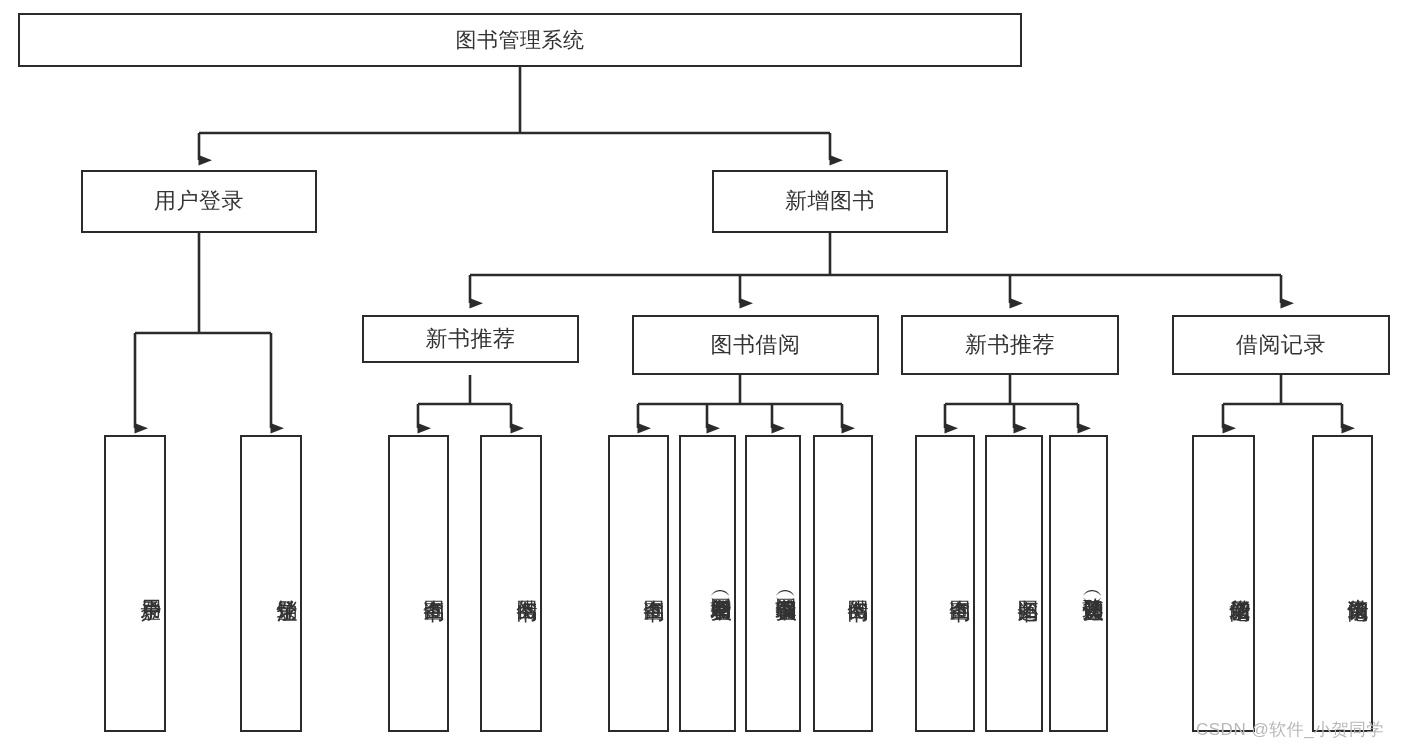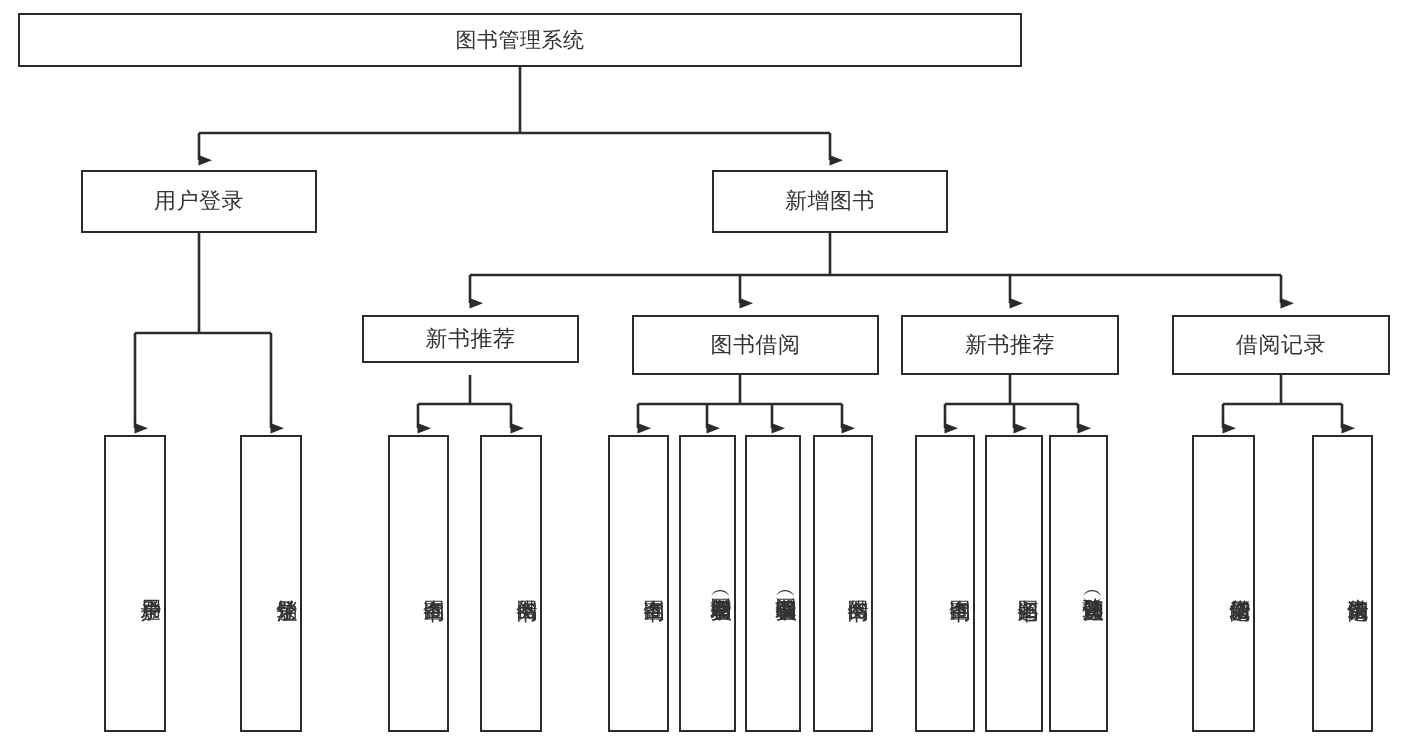--- a/index.html
+++ b/index.html
@@ -184,14 +184,15 @@
     <span class="vtext">确认归还（管理员）</span>
   </div>
 
   <div class="node v" style="left:1192px; top:435px; width:63px; height:297px;">
     <span class="vtext">新增借阅记录</span>
   </div>
   <div class="node v" style="left:1312px; top:435px; width:61px; height:297px;">
     <span class="vtext">查询借阅记录</span>
   </div>
 
+  <div class="watermark" style="left:1196px; top:718px;">CSDN @软件_小贺同学</div>
 
 </div>
 
 </body></html>

